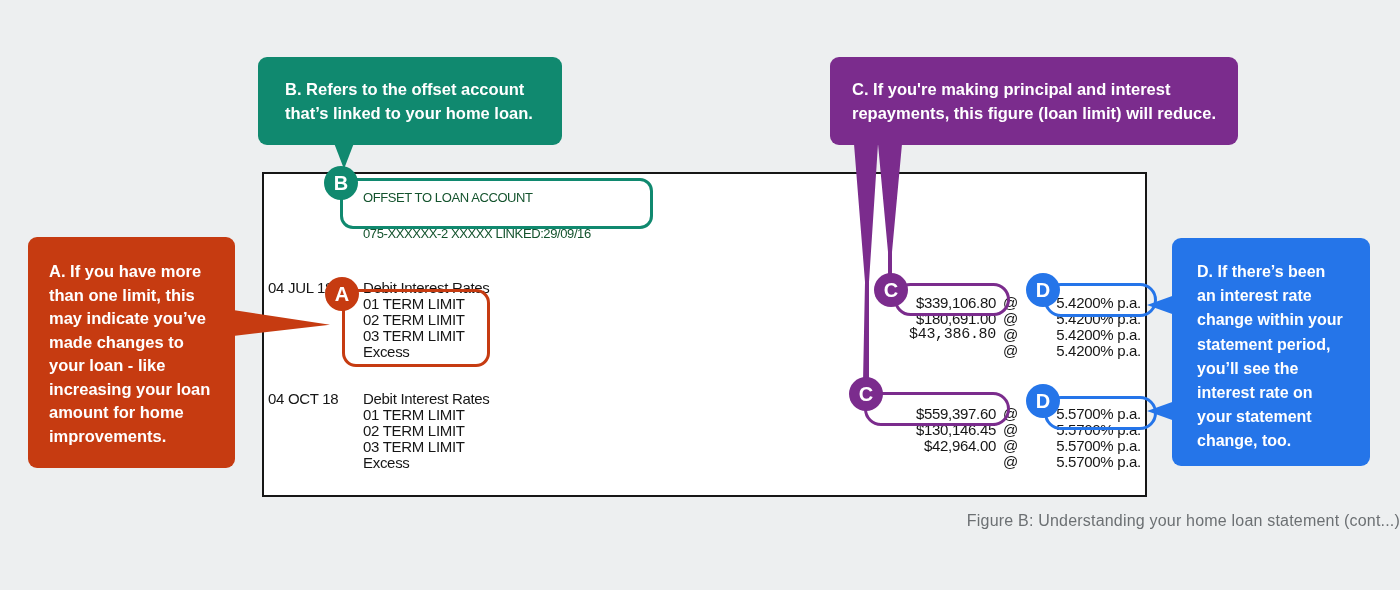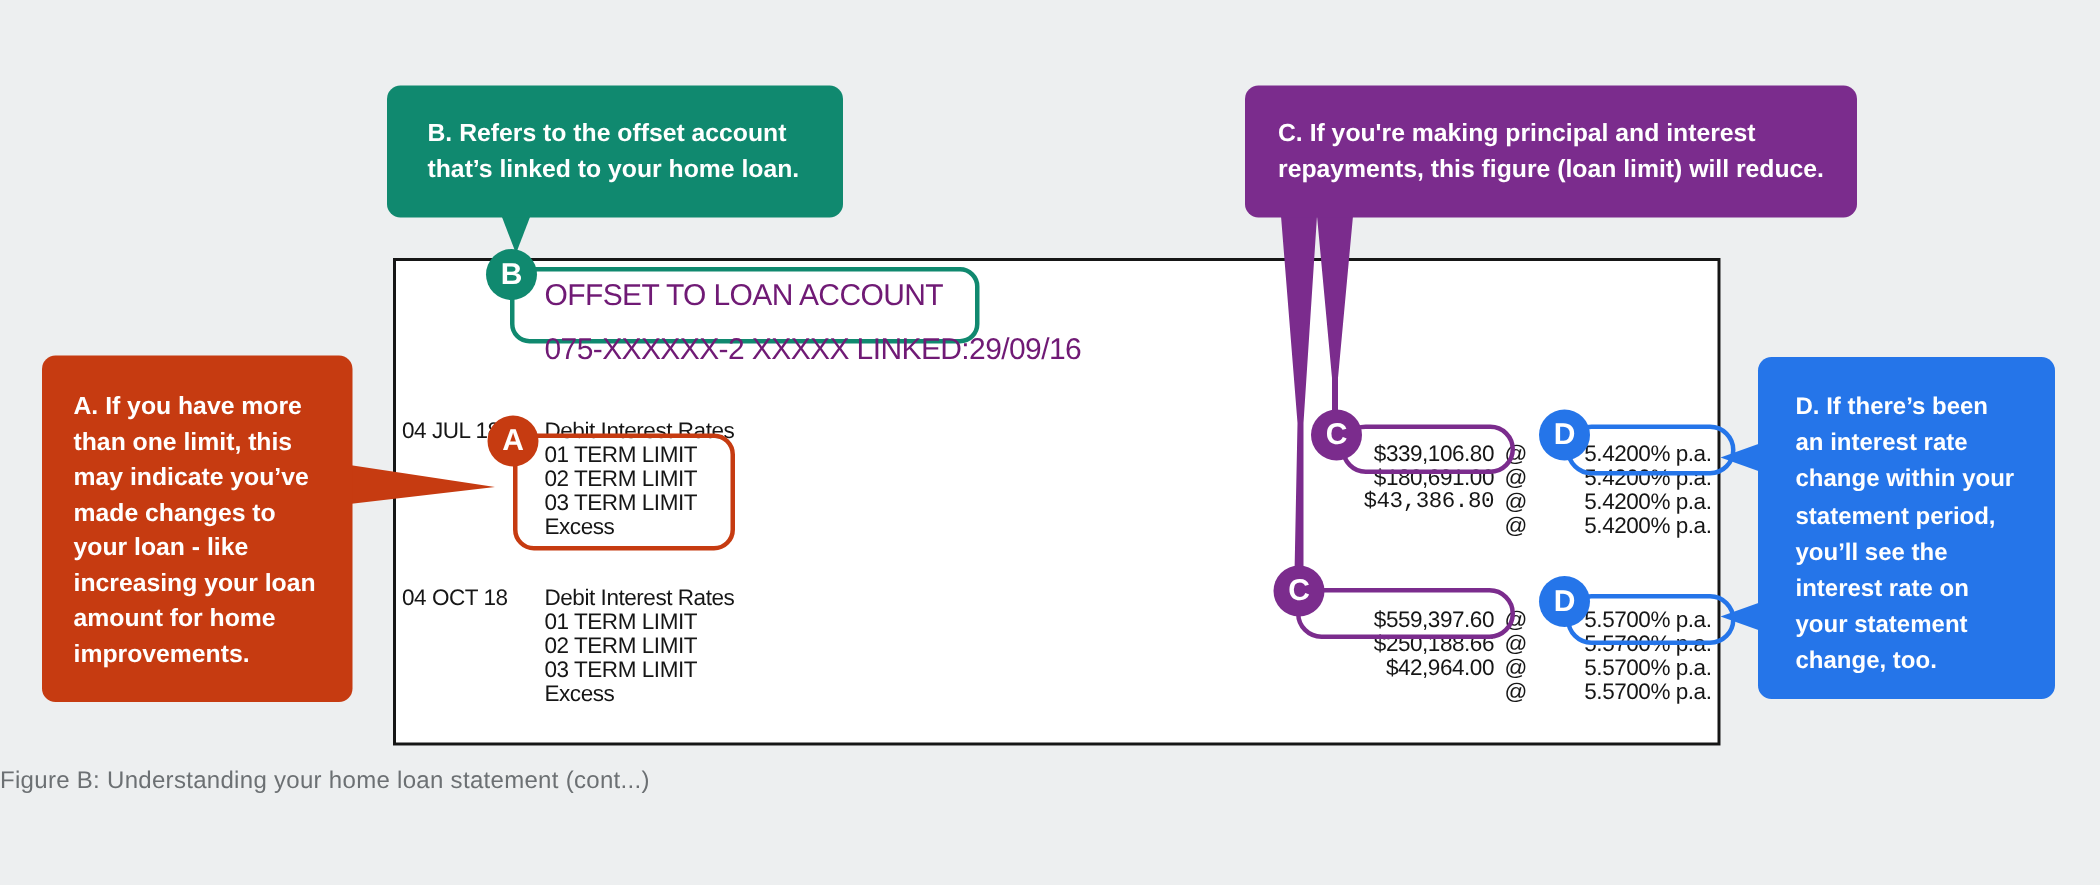--- a/index.html
+++ b/index.html
@@ -18,21 +18,21 @@
     position:absolute; font-size:15px; color:#161616;
     letter-spacing:-0.3px; white-space:nowrap; line-height:14px;
   }
   .amt  { width:136px; text-align:right; }
   .rate { width:101px; text-align:right; }
   .offset-box {
     position:absolute; left:340px; top:178px; width:313px; height:51px;
     border:3px solid #10896F; border-radius:13px; background:transparent;
   }
   .offset-text {
-    position:absolute; left:363px; font-size:20px; color:#701a75;
+    position:absolute; left:363px; font-size:13px; color:#14532d;
     letter-spacing:-0.4px; white-space:nowrap; line-height:15px;
   }
   
   .bubble {
     position:absolute; border-radius:9px; color:#ffffff;
     font-weight:bold; white-space:pre-line;
   }
   .bubble-b { left:258px; top:57px;  width:304px; height:88px;  background:#10896F; font-size:16.5px; line-height:24px; padding:20px 0 0 27px; }
   .bubble-c { left:830px; top:57px;  width:408px; height:88px;  background:#7B2C8D; font-size:16.5px; line-height:24px; padding:20px 4px 0 22px; }
   .bubble-a { left:28px;  top:237px; width:207px; height:231px; background:#C63B11; font-size:16.5px; line-height:23.5px; padding:23px 0 0 21px; }
@@ -66,21 +66,21 @@
   
   .oval { position:absolute; background:transparent; z-index:5; }
   .oval-a  { left:342px;  top:289px; width:148px; height:78px; border:3px solid #C63B11; border-radius:14px; }
   .oval-c1 { left:894px;  top:283px; width:116px; height:33px; border:3px solid #7B2C8D; border-radius:17px; }
   .oval-c2 { left:864px;  top:392px; width:146px; height:34px; border:3px solid #7B2C8D; border-radius:17px; }
   .oval-d1 { left:1044px; top:283px; width:113px; height:34px; border:3px solid #2575E9; border-radius:17px; }
   .oval-d2 { left:1044px; top:396px; width:113px; height:34px; border:3px solid #2575E9; border-radius:17px; }
   
   .caption {
     position:absolute; left:0; top:512px; width:1400px;
-    text-align:left; font-size:16px; color:#6C7073; letter-spacing:0.2px;
+    text-align:right; font-size:16px; color:#6C7073; letter-spacing:0.2px;
   }
 </style>
 </head>
 <body>
 
 <div class="canvas">
 
   <div class="stmt"></div>
 
   <div class="offset-box"></div>
@@ -109,21 +109,21 @@
   <div class="sline rate" style="left:1040px; top:344px;">5.4200% p.a.</div>
 
   <div class="sline" style="left:268px; top:392px;">04 OCT 18</div>
   <div class="sline" style="left:363px; top:392px;">Debit Interest Rates</div>
   <div class="sline" style="left:363px; top:408px;">01 TERM LIMIT</div>
   <div class="sline" style="left:363px; top:424px;">02 TERM LIMIT</div>
   <div class="sline" style="left:363px; top:440px;">03 TERM LIMIT</div>
   <div class="sline" style="left:363px; top:456px;">Excess</div>
 
   <div class="sline amt" style="left:860px; top:407px;">$559,397.60</div>
-  <div class="sline amt" style="left:860px; top:423px;">$250,188.66</div>
+  <div class="sline amt" style="left:860px; top:423px;">$130,146.45</div>
   <div class="sline amt" style="left:860px; top:439px;">$42,964.00</div>
 
   <div class="sline" style="left:1003px; top:407px;">@</div>
   <div class="sline" style="left:1003px; top:423px;">@</div>
   <div class="sline" style="left:1003px; top:439px;">@</div>
   <div class="sline" style="left:1003px; top:455px;">@</div>
 
   <div class="sline rate" style="left:1040px; top:407px;">5.5700% p.a.</div>
   <div class="sline rate" style="left:1040px; top:423px;">5.5700% p.a.</div>
   <div class="sline rate" style="left:1040px; top:439px;">5.5700% p.a.</div>

